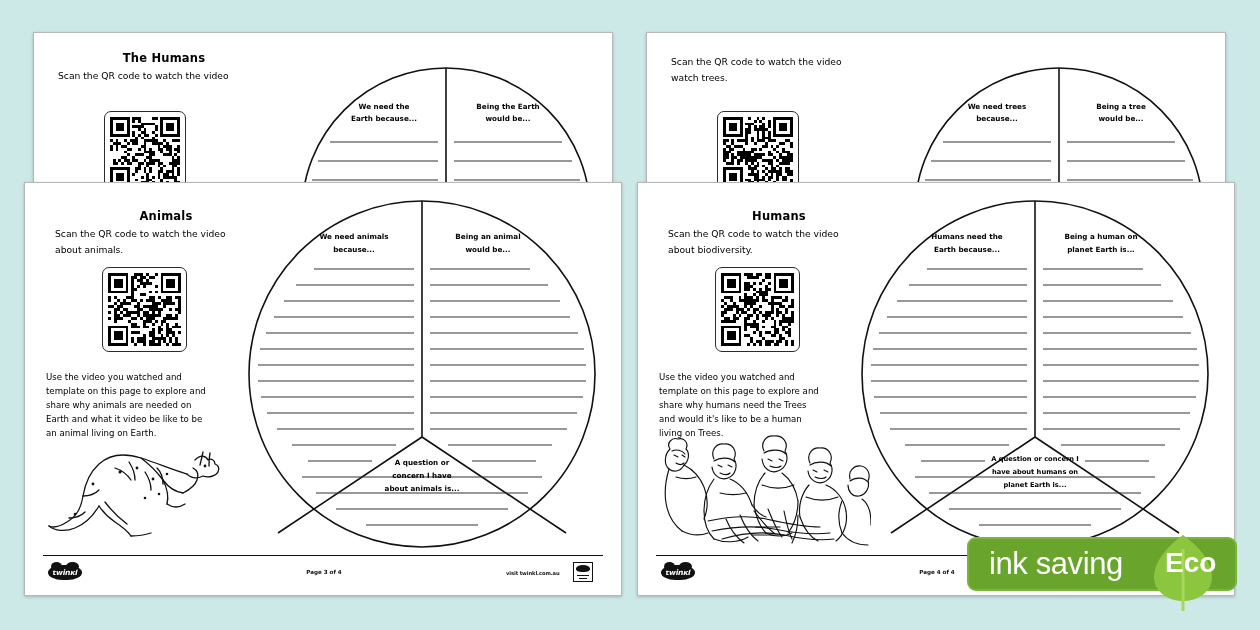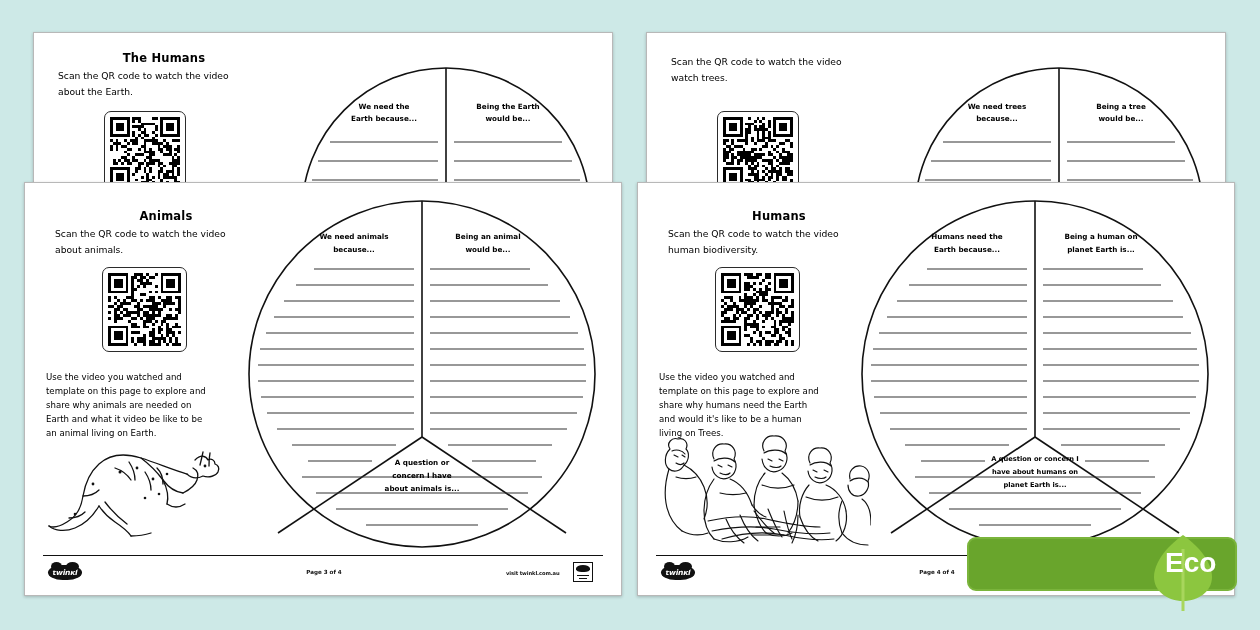--- a/index.html
+++ b/index.html
@@ -172,21 +172,20 @@
 <body>
 
 <div class="stage">
 
   <div class="sheet sheet-earth">
     <div class="page-inner">
       <div class="hdr" style="left:10px; top:18px; width:240px;">
         <div class="ws-title">The Humans</div>
         <div class="ws-sub">
           <div>Scan the QR code to watch the video</div>
-          <div>about the Earth.</div>
         </div>
       </div>
       <div class="qr-box" style="left:70px; top:78px; width:82px; height:82px;">
         <div class="qr-grid">
             <i></i>
             <i></i>
             <i></i>
             <i></i>
             <i></i>
             <i></i>
@@ -2243,21 +2242,21 @@
       </div>
     </div>
   </div>
 
   <div class="sheet sheet-humans">
     <div class="page-inner">
       <div class="hdr" style="left:16px; top:26px; width:250px;">
         <div class="ws-title">Humans</div>
         <div class="ws-sub">
           <div>Scan the QR code to watch the video</div>
-          <div>human biodiversity.</div>
+          <div>about biodiversity.</div>
         </div>
       </div>
 
       <div class="qr-box" style="left:77px; top:84px; width:85px; height:85px;">
         <div class="qr-grid">
             <i></i>
             <i></i>
             <i></i>
             <i></i>
             <i></i>
@@ -2880,21 +2879,21 @@
             <i style="background: transparent;"></i>
             <i></i>
             <i style="background: transparent;"></i>
             <i></i>
           </div>
       </div>
 
       <div class="ws-body" style="left:21px; top:188px;">
         <div>Use the video you watched and</div>
         <div>template on this page to explore and</div>
-        <div>share why humans need the Earth</div>
+        <div>share why humans need the Trees</div>
         <div>and would it's like to be a human</div>
         <div>living on Trees.</div>
       </div>
 
       <div class="illus" style="left:18px; top:252px;">
         <svg width="215" height="120" viewBox="0 0 215 120">
           <g fill="none" stroke="#111" stroke-width="1.15" stroke-linecap="round" stroke-linejoin="round">
 
             <path d="M14 14 C10 8 16 2 22 4 C28 2 33 8 30 14 C34 18 33 26 28 30 C25 36 18 38 13 34 C8 30 8 20 14 14"></path>
             <path d="M16 16 C20 14 26 15 29 19"></path>
@@ -3016,16 +3015,17 @@
   </div>
 
   <div class="eco-badge">
     <div class="eco-pill"></div>
     <div class="eco-leaf">
       <svg width="62" height="80" viewBox="0 0 62 80">
         <path d="M31 2 C48 14 60 30 60 44 C60 58 47 68 31 68 C15 68 2 58 2 44 C2 30 14 14 31 2 Z" fill="#8cc63f"></path>
         <rect x="29.5" y="16" width="3" height="62" fill="#a8d65c"></rect>
       </svg>
     </div>
+    <div class="eco-label">ink saving</div>
     <div class="eco-word">Eco</div>
   </div>
 
 </div>
 
 </body></html>

